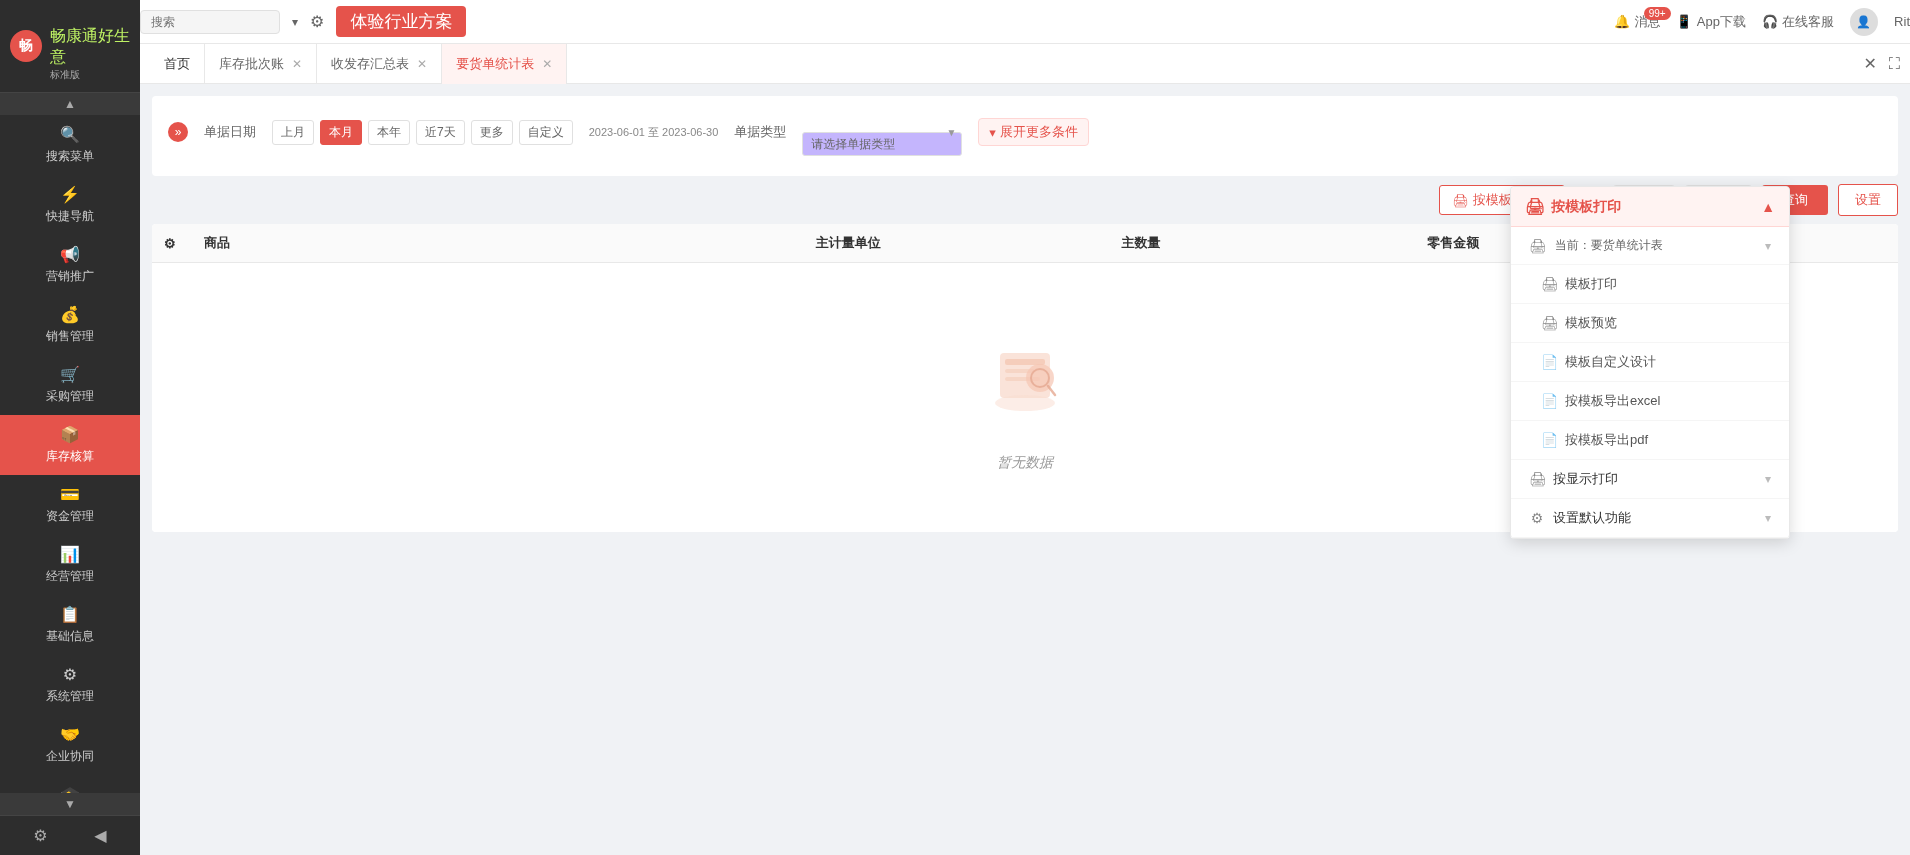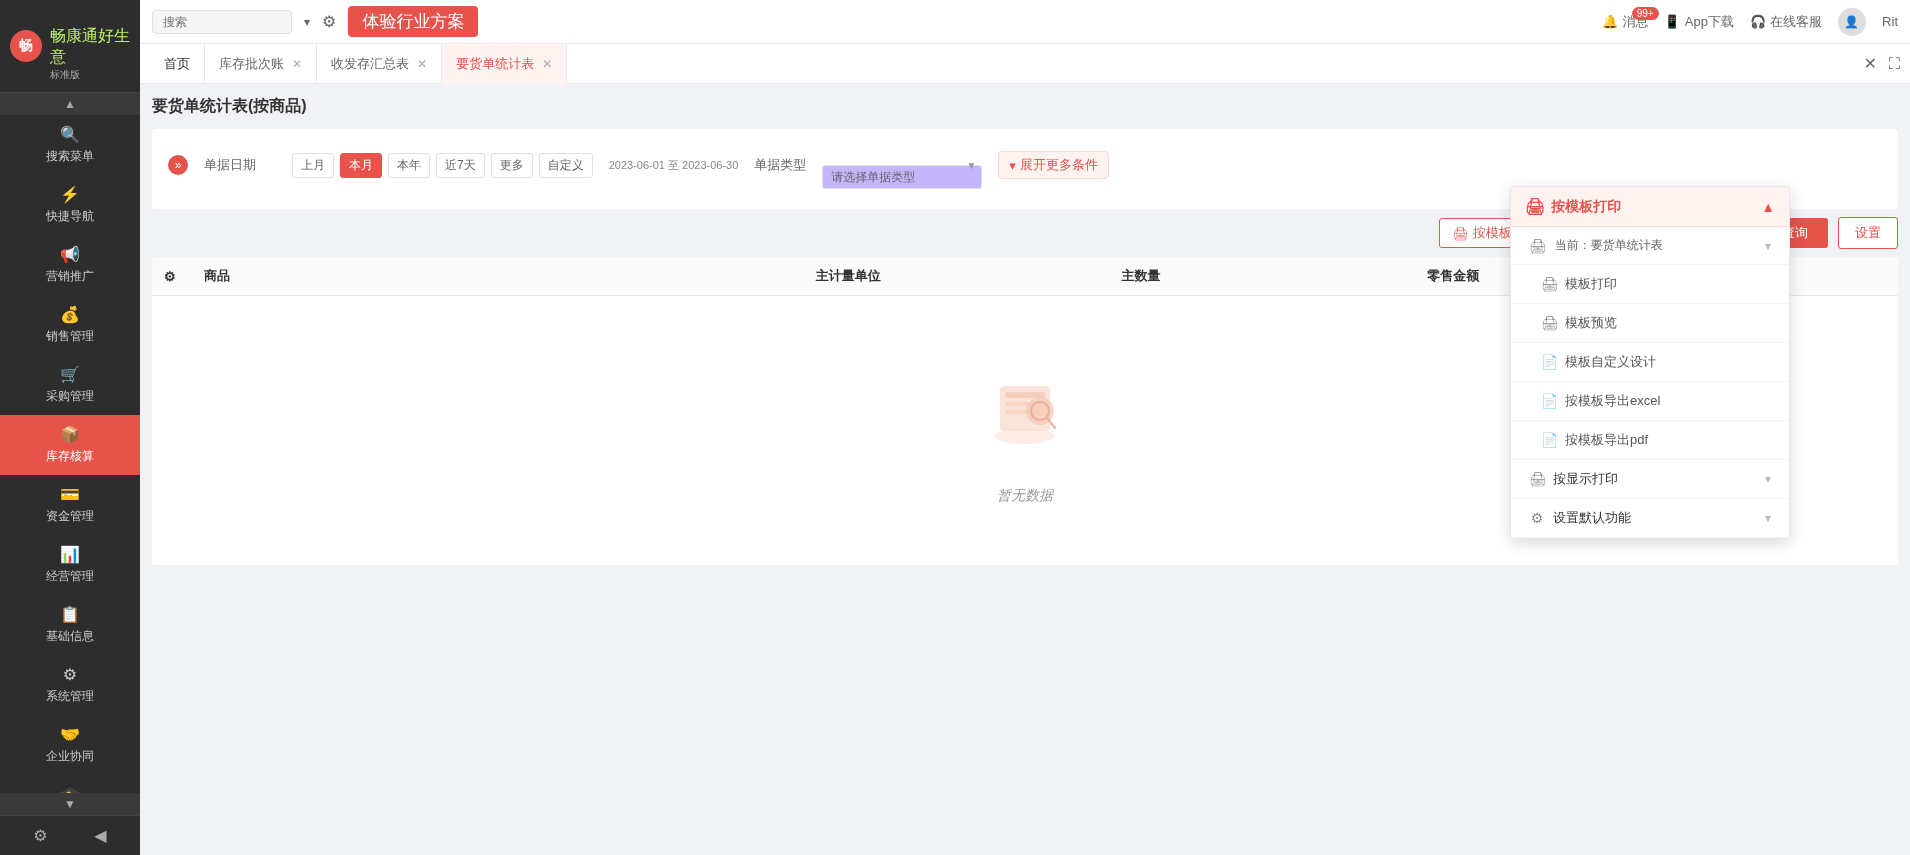--- a/index.html
+++ b/index.html
@@ -80,21 +80,21 @@
       flex-direction: column;
       overflow: hidden;
     }
 
     
     .top-bar {
       background: #fff;
       height: 44px;
       display: flex;
       align-items: center;
-      padding: 0 12px;
+      padding: 0 0;
       gap: 12px;
       border-bottom: 1px solid #e8e8e8;
       flex-shrink: 0;
     }
     .top-bar-search {
       background: #f5f5f5;
       border: 1px solid #e0e0e0;
       border-radius: 4px;
       padding: 4px 10px;
       font-size: 12px;
@@ -248,21 +248,20 @@
       border-radius: 4px;
       padding: 4px 10px;
     }
 
     .filter-label { color: #666; font-size: 13px; white-space: nowrap; }
 
     .date-range-group {
       display: flex;
       align-items: center;
       gap: 6px;
-      margin-left: 20px;
     }
 
     .date-btn {
       padding: 3px 8px;
       border: 1px solid #e0e0e0;
       border-radius: 3px;
       cursor: pointer;
       font-size: 12px;
       color: #666;
       background: #fff;
@@ -604,21 +603,20 @@
       <span class="tab-close">✕</span>
     </div>
     <div class="tab-window-controls">
       <span class="window-btn">✕</span>
       <span class="window-btn">⛶</span>
     </div>
   </div>
 
   <div class="content-area">
 
-    <div class="page-title">要货单统计表(按商品)</div>
 
     <div class="filter-card">
       <div class="filter-row">
         <div class="filter-toggle-btn">»</div>
 
         <span class="filter-label">单据日期</span>
         <div class="date-range-group">
           <button class="date-btn">上月</button>
           <button class="date-btn active">本月</button>
           <button class="date-btn">本年</button>

